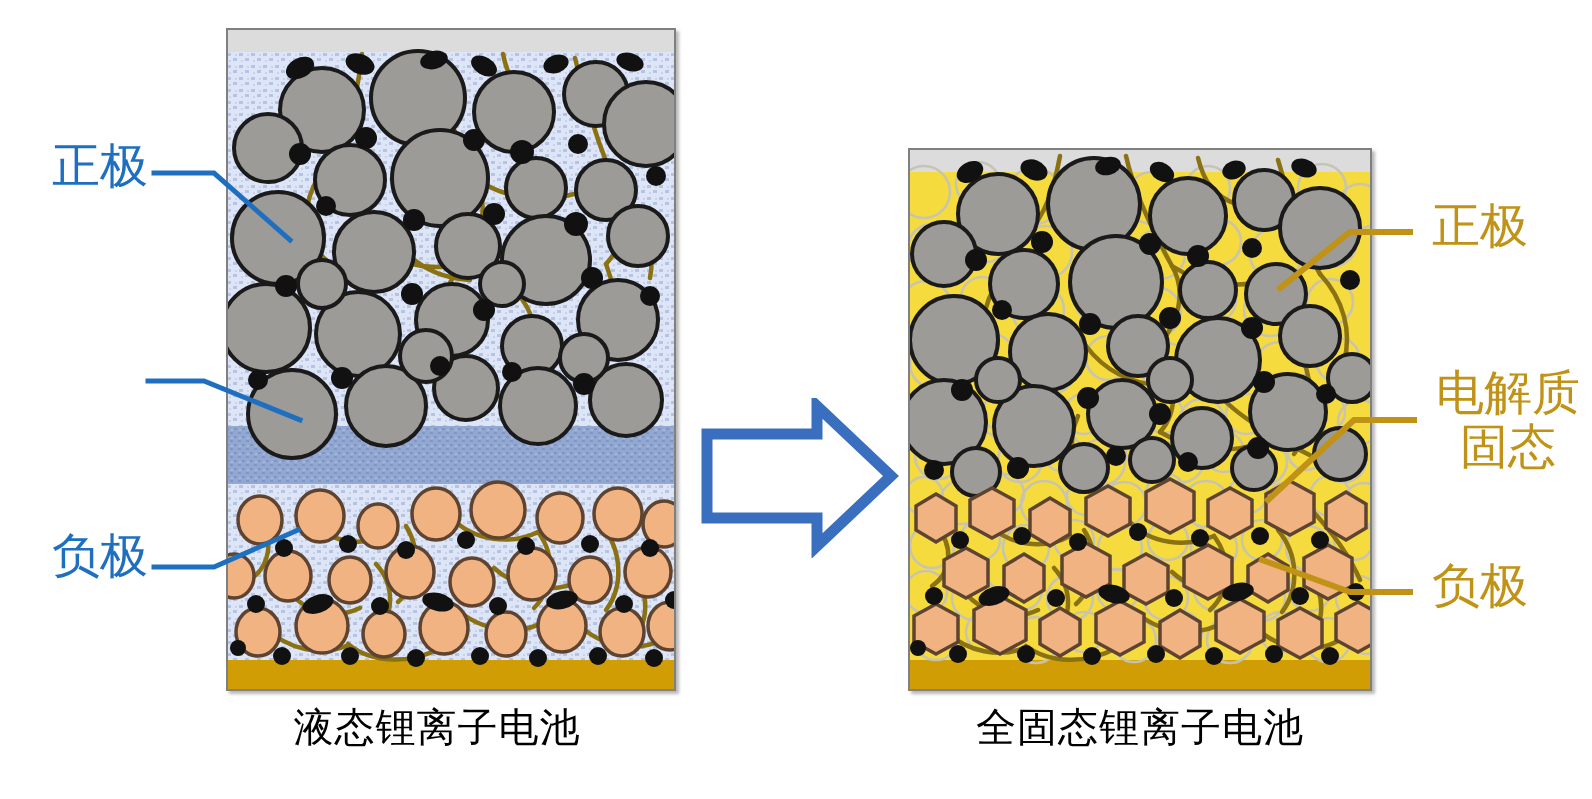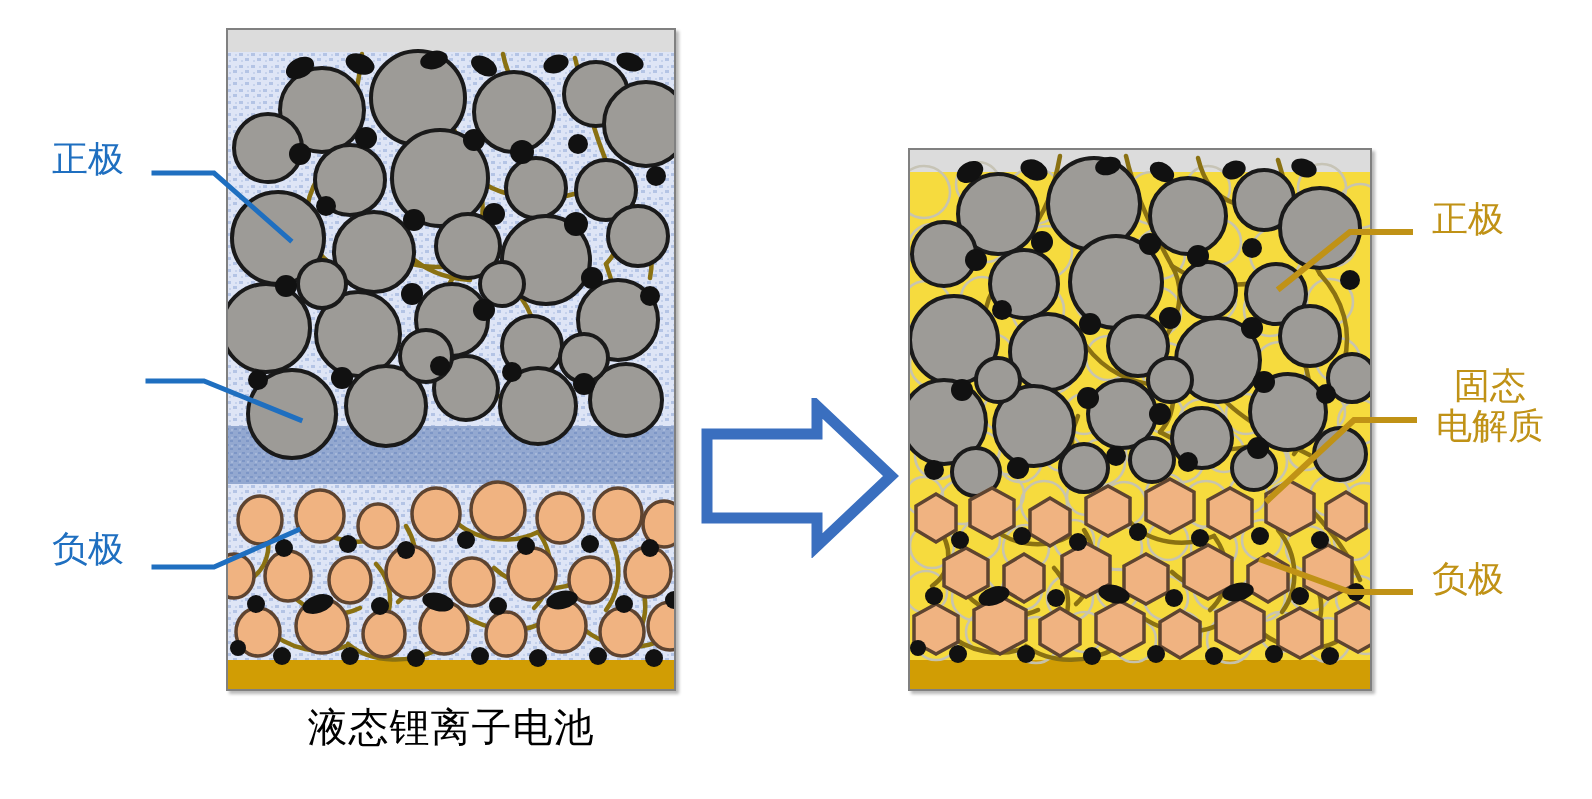--- a/index.html
+++ b/index.html
@@ -10,21 +10,21 @@
 
   
   .cell{position:absolute;box-sizing:border-box;}
   .cell .frame{position:absolute;inset:0;border:2px solid #808080;
                box-shadow:3px 3px 3px rgba(0,0,0,.28);box-sizing:border-box;}
 
   .captionRow{position:absolute;text-align:center;color:#000;
               font-size:40px;letter-spacing:1px;white-space:nowrap;}
 
   
-  .lbl{position:absolute;white-space:nowrap;font-size:36px;line-height:1.08;}
+  .lbl{position:absolute;white-space:nowrap;font-size:48px;line-height:1.08;}
   .lbl.blue{color:#1F6FC0;}
   .lbl.gold{color:#C09216;}
   .lbl.two{line-height:1.12;}
 
   svg{display:block;}
   .noSel{user-select:none;}
 </style>
 </head>
 <body>
 
@@ -216,21 +216,21 @@
   <div class="lbl blue" style="left:52px;top:530px;">负极</div>
 
   <svg style="position:absolute;left:0;top:0;" width="700" height="799">
     <g stroke="#1F6FC0" stroke-width="5" fill="none" stroke-linecap="square">
       <path d="M154 173 L214 173 L290 240"></path>
       <path d="M148 381 L204 381 L300 420"></path>
       <path d="M154 567 L214 567 L298 530"></path>
     </g>
   </svg>
 
-  <div class="captionRow" style="left:226px;top:700px;width:450px;">液态锂离子电池</div>
+  <div class="captionRow" style="left:212px;top:700px;width:450px;">液态锂离子电池</div>
 
   <svg style="position:absolute;left:695px;top:398px;" width="210" height="160">
     <polygon points="12,36 122,36 122,8 196,78 122,148 122,120 12,120" fill="#FFFFFF" stroke="#3A6FBF" stroke-width="11" stroke-linejoin="miter"></polygon>
   </svg>
 
   <div class="cell" style="left:908px;top:148px;width:464px;height:543px;">
     <svg width="464" height="543" viewBox="0 0 464 543">
       <defs>
         <clipPath id="clipRight">
             <rect x="0" y="0" width="464" height="543"></rect>
@@ -494,28 +494,29 @@
           <circle cx="10" cy="500" r="8"></circle>
         </g>
       </g>
     </svg>
     <div class="frame"></div>
   </div>
 
   <div class="lbl gold" style="left:1432px;top:200px;">正极</div>
 
   <div class="lbl gold two" style="left:1436px;top:366px;text-align:center;">
+    <div>电解质</div>
     <div>固态</div>
-    <div>电解质</div>
   </div>
 
   <div class="lbl gold" style="left:1432px;top:560px;">负极</div>
 
   <svg style="position:absolute;left:880px;top:0;" width="712" height="799">
     <g stroke="#C09216" stroke-width="6" fill="none" stroke-linecap="square">
       <path d="M530 232 L470 232 L400 288"></path>
       <path d="M534 420 L474 420 L388 500"></path>
       <path d="M530 592 L470 592 L382 560"></path>
     </g>
   </svg>
 
+  <div class="captionRow" style="left:900px;top:700px;width:480px;">全固态锂离子电池</div>
 
 </div>
 
 </body></html>

